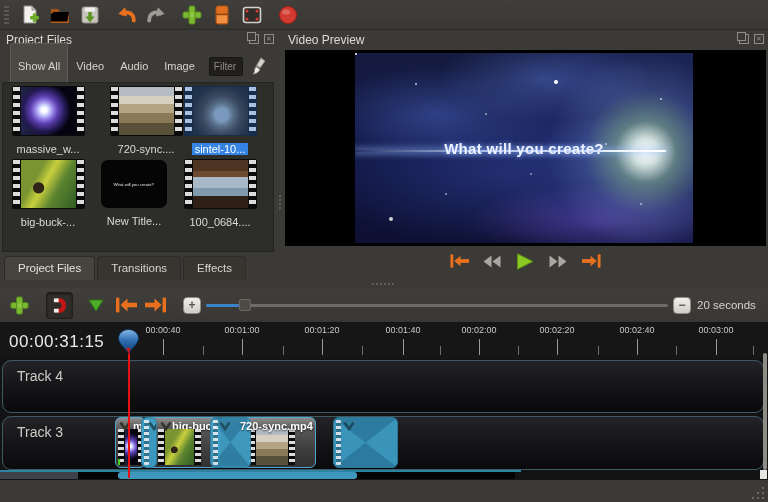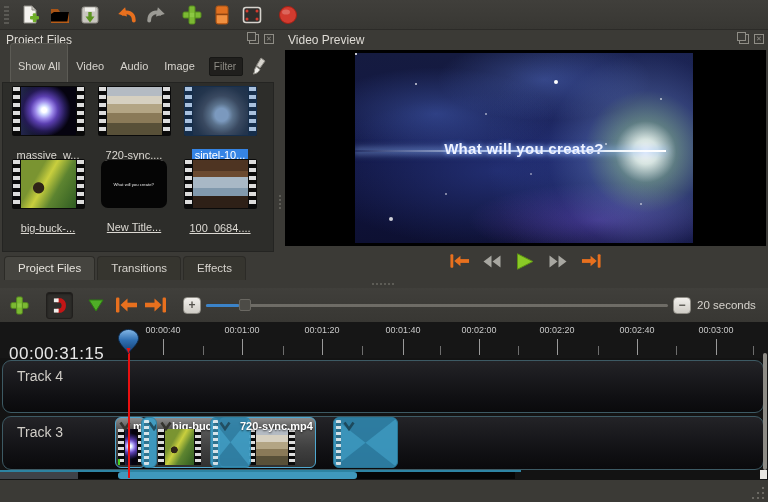--- a/index.html
+++ b/index.html
@@ -33,21 +33,21 @@
 
   
   #file-list { position:absolute; left:2px; top:52px; width:272px; height:170px; background:#2d2d2a; border:1px solid #242422; }
   .lib-item { position:absolute; width:82px; text-align:center; }
   .fthumb { position:relative; width:73px; height:50px; margin:0 auto; background:#0a0a0a; border-radius:2px; overflow:hidden; }
   .fthumb .holes { position:absolute; top:1px; bottom:1px; width:7px; background:repeating-linear-gradient(180deg,#dcdcdc 0 4px,#0a0a0a 4px 8px); }
   .fthumb .holes.l { left:1px; } .fthumb .holes.r { right:1px; }
   .fthumb .img { position:absolute; left:9px; right:9px; top:1px; bottom:1px; }
   .plainthumb { position:relative; width:66px; height:48px; margin:1px auto; background:#050505; border-radius:7px; display:flex; align-items:center; justify-content:center; }
   .tinytext { font-size:5px; color:#e8e8e8; white-space:nowrap; transform:scale(.85); }
-  .lib-caption { margin-top:13px; font-size:11px; color:#dcd9d3; white-space:nowrap;text-decoration:underline; }
+  .lib-caption { margin-top:7px; font-size:11px; color:#dcd9d3; white-space:nowrap; }
   .lib-caption .selbg { background:#3584e4; color:#fff; padding:0 3px; }
   .sel-overlay { position:absolute; inset:0; background:rgba(53,132,228,.30); }
 
   .t-massive { background:#05030f; background-image:radial-gradient(circle at 42% 48%, #ffffff 0 6%, #cfd8ff 12%, #9a86e8 22%, #5b3fb0 34%, #241a54 52%, rgba(0,0,0,0) 66%), linear-gradient(90deg, rgba(120,140,255,.25), rgba(0,0,0,0) 60%); }
   .t-street { background:linear-gradient(180deg,#b4bbc3 0 18%,#d6d0c0 18% 35%,#b3a584 35% 55%,#8a7a58 55% 75%,#585038 75%); }
   .t-sintel { background:radial-gradient(circle at 52% 58%, #9aa3ae 0 16%, #6b6a66 28%, #3c3028 48%, #1d140d 72%, #0f0a06); }
   .t-bigbuck { background:radial-gradient(circle at 32% 58%, #2f2418 0 11%, rgba(0,0,0,0) 13%), linear-gradient(120deg,#7a9431 0 30%,#c9cf3e 45%,#5d8430 65%,#2f5c22); }
   .t-bed { background:linear-gradient(180deg,#4e3422 0 22%,#6b4a30 22% 35%,#a8b8c6 35% 58%,#8199ad 58% 76%,#2e2017 76%); }
 
   
@@ -86,21 +86,21 @@
   #zoom-slider .fill { position:absolute; left:0; width:33px; top:6px; height:3px; background:#3b83c9; border-radius:2px; }
   #zoom-slider .handle { position:absolute; left:33px; top:1px; width:12px; height:12px; background:#4c4b46; border:1px solid #6a6862; border-radius:2px; }
   #zoom-level-label { font-size:11.5px; color:#d6d3cd; margin-left:6px; }
 
   
   #timeline { position:absolute; left:0; top:322px; width:768px; height:158px; background:#131313; }
   #ruler { position:absolute; left:0; top:0; width:768px; height:36px; background:#161616; }
   .tick-label { position:absolute; top:3px; transform:translateX(-50%); font-size:9px; color:#c9c9c9; white-space:nowrap; }
   .tick-major { position:absolute; top:17px; width:1px; height:16px; background:#9a9a9a; }
   .tick-minor { position:absolute; top:24px; width:1px; height:9px; background:#6e6e6e; }
-  #current-time { position:absolute; left:9px; top:10px; font-size:17px; color:#e8e8e8; letter-spacing:.5px;margin-top:12px; }
+  #current-time { position:absolute; left:9px; top:10px; font-size:17px; color:#e8e8e8; letter-spacing:.5px; }
 
   .lane { position:absolute; left:2px; width:762px; height:53px; border:1px solid #3d5a64; border-radius:9px; background:linear-gradient(180deg,#232327 0%,#101013 70%,#0a0a0c 100%); }
   .lane-label { position:absolute; left:14px; top:7px; font-size:14px; color:#d0cdc7; }
 
   .clip { position:absolute; border:1px solid #4fa8d0; border-radius:6px; background:linear-gradient(180deg,#8c8c8c 0%,#585858 22%,#404040 60%,#303030 100%); overflow:hidden; }
   .clip-title { position:absolute; top:2px; font-size:11px; font-weight:bold; color:#fff; text-shadow:0 1px 2px rgba(0,0,0,.7); white-space:nowrap; }
   .chev { position:absolute; top:3px; width:12px; height:10px; z-index:6; }
   .greenmark { position:absolute; bottom:2px; width:2px; height:6px; background:#49d11c; }
   .clipthumb { position:absolute; bottom:2px; background:#0a0a0a; overflow:hidden; }
   .clipthumb .holes { position:absolute; top:0; bottom:0; width:6px; background:repeating-linear-gradient(180deg,#dcdcdc 0 3px,#0a0a0a 3px 6px); }
@@ -230,21 +230,21 @@
     <div id="file-list">
 
       <div class="lib-item" style="left:4px; top:3px;">
         <div class="fthumb">
           <div class="holes l"></div>
             <div class="img t-massive"></div>
             <div class="holes r"></div>
         </div>
         <div class="lib-caption"><span>massive_w...</span></div>
       </div>
-      <div class="lib-item" style="left:90px; top:3px;">
+      <div class="lib-item" style="left:102px; top:3px;">
         <div class="fthumb">
           <div class="holes l"></div>
             <div class="img t-street"></div>
             <div class="holes r"></div>
         </div>
         <div class="lib-caption"><span>720-sync....</span></div>
       </div>
       <div class="lib-item" style="left:176px; top:3px;">
         <div class="fthumb">
           <div class="holes l"></div>

